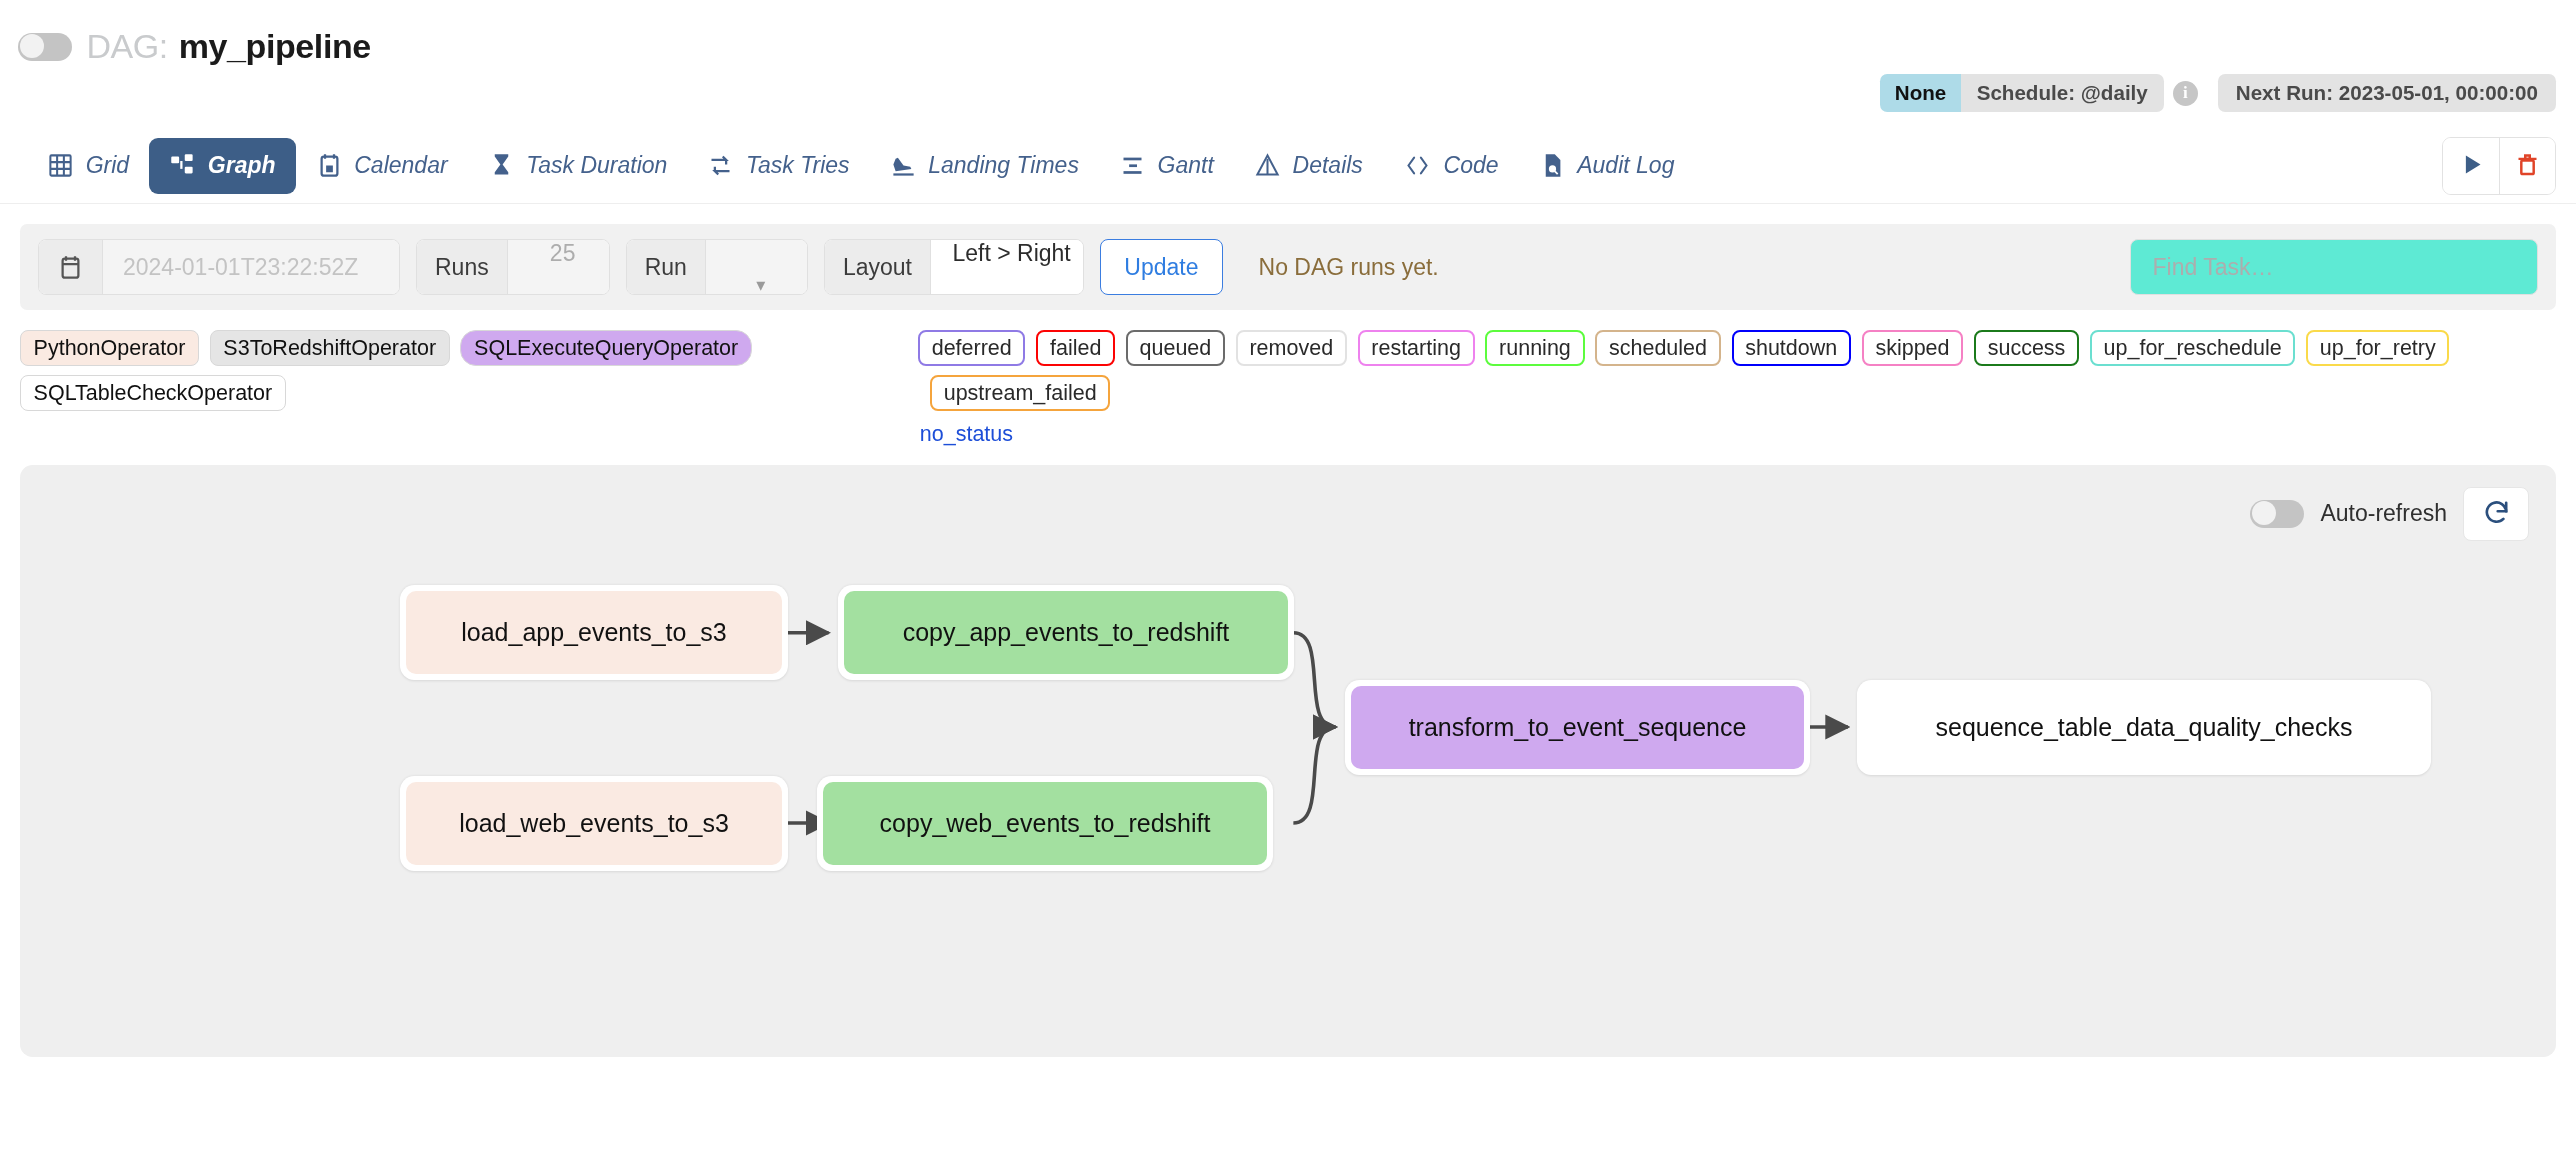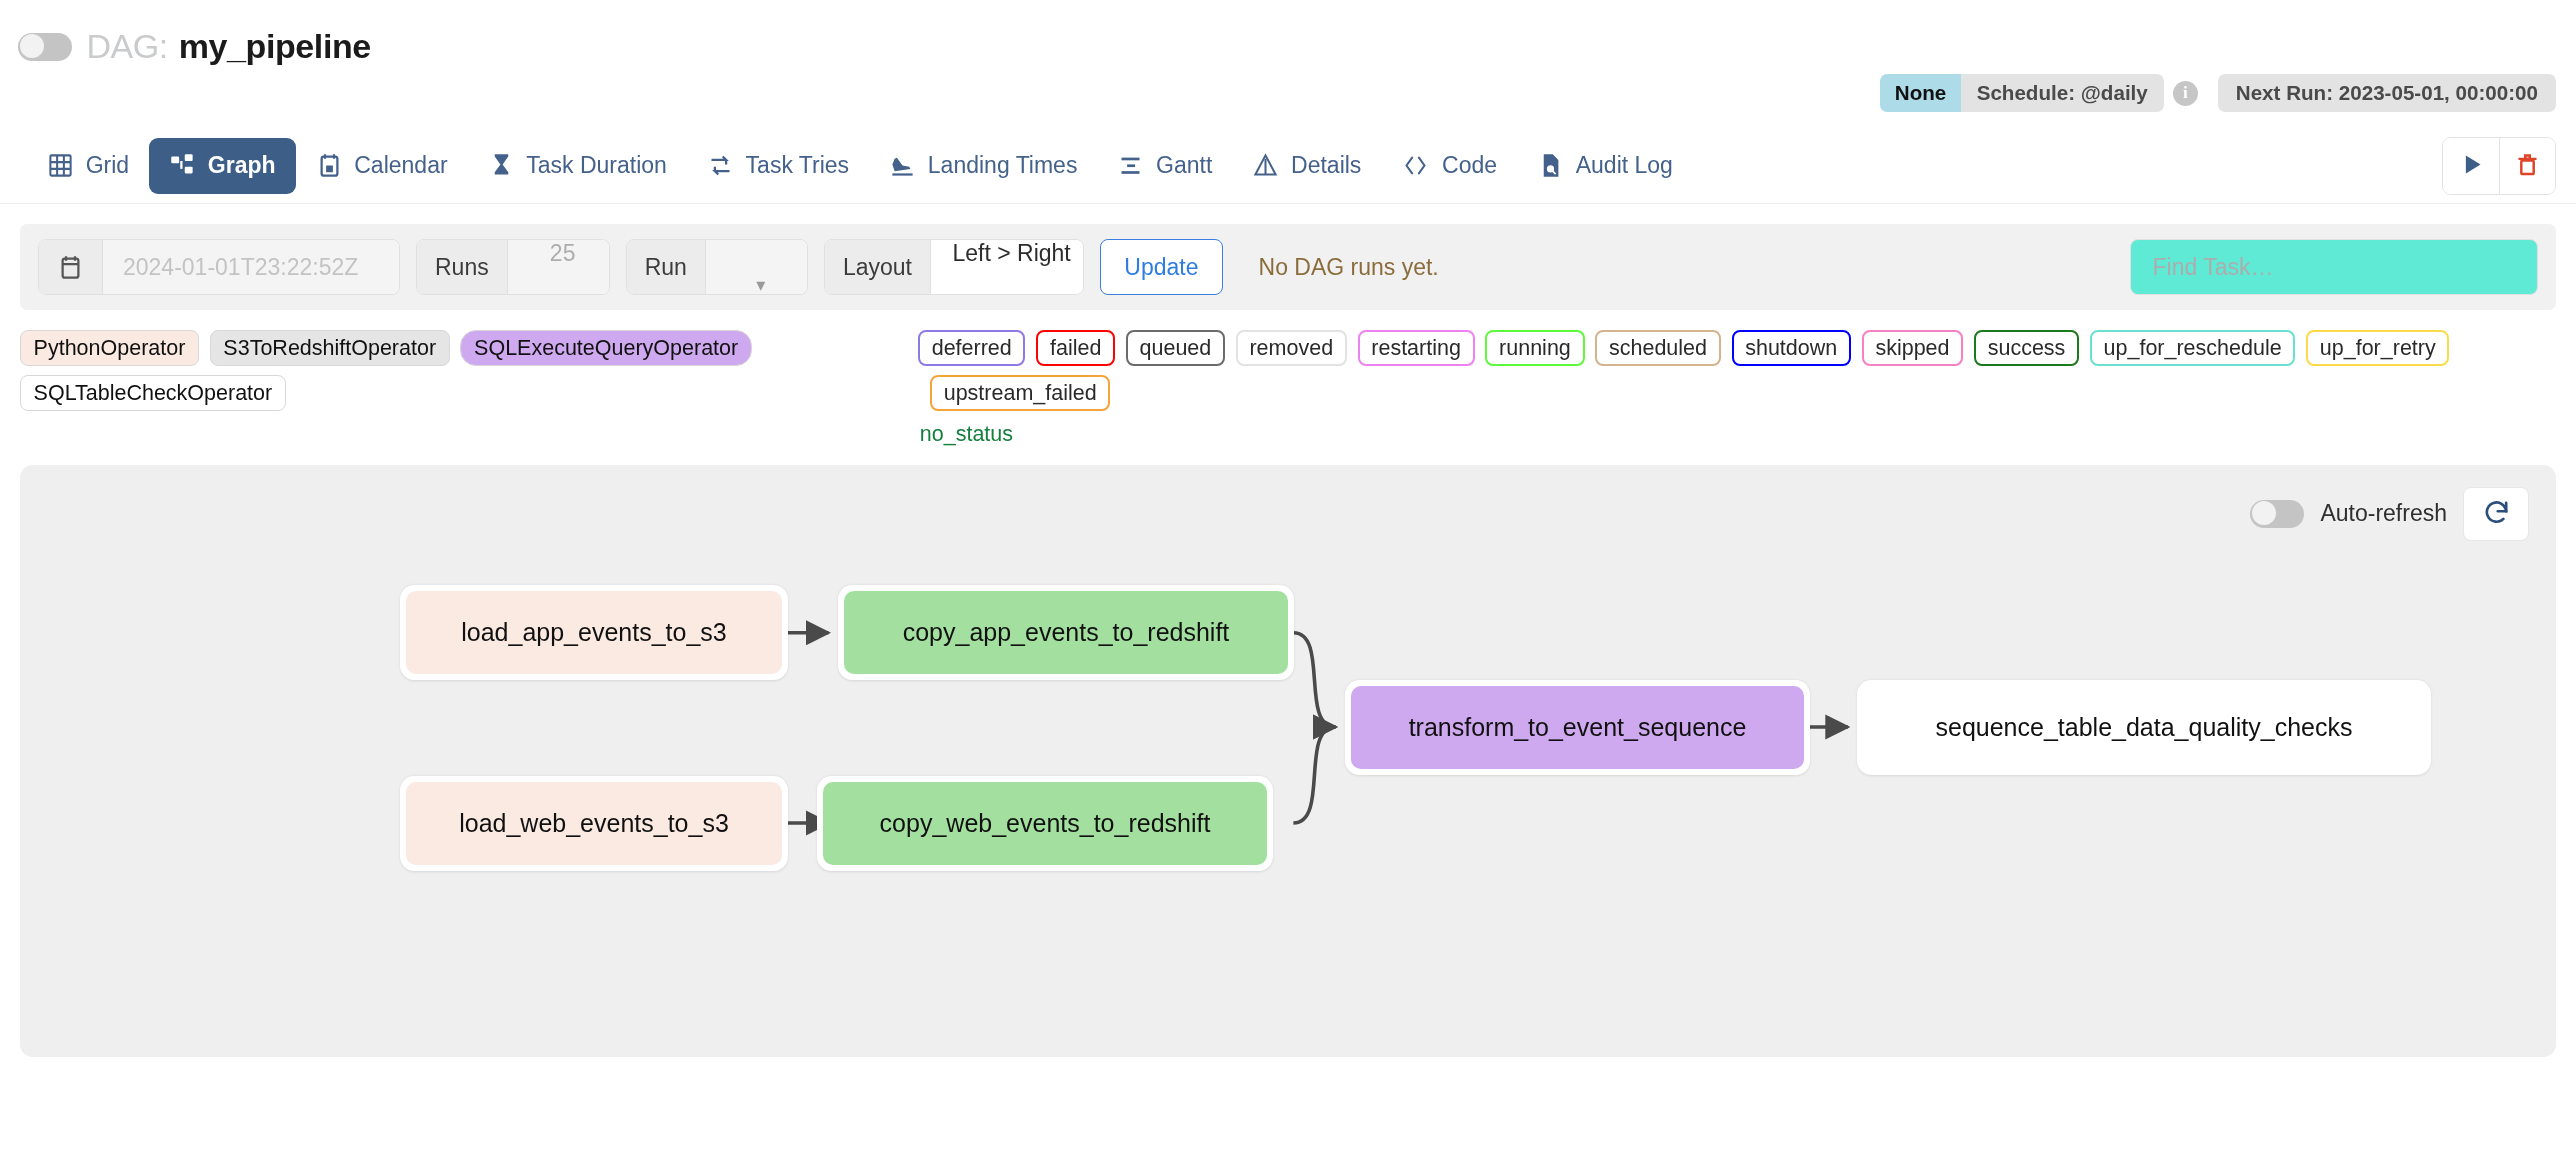--- a/index.html
+++ b/index.html
@@ -73,21 +73,21 @@
   .tabbar {
     display: flex; align-items: center;
     padding: 10.8px 20px 0 27px; height: 86px;
     border-bottom: 1.8px solid #eeeeee;
     position: relative;
   }
   .tab {
     display: flex; align-items: center; gap: 11.7px;
     font-size: 23px; color: #44618c; font-weight: 400;
     padding: 14.4px 20px; border-radius: 9px;
-    cursor: pointer; white-space: nowrap;
+    cursor: pointer; white-space: nowrap; font-style: italic;
   }
   .tab.active { background: #3d5e87; color: #ffffff; font-weight: 600; }
   .tab svg { display: block; flex: none; }
   .tab-spacer { flex: 1; }
   .runbtns {
     display: flex; border: 1.8px solid #e2e2e2; border-radius: 9px;
     overflow: hidden; background: #fff;
   }
   .runbtn {
     width: 56px; height: 56px; display: flex;
@@ -162,21 +162,21 @@
   .status-legend {
     display: flex; flex-wrap: wrap; gap: 9px 10.8px;
     align-items: flex-start;
   }
   .st-chip {
     font-size: 21.5px; color: #2a2a2a; padding: 3.6px 11.7px;
     border-radius: 8px; border: 2.7px solid #999;
     background: #fff; white-space: nowrap; cursor: pointer;
   }
   .no-status {
-    font-size: 21.5px; color: #15803d; margin-top: 10.8px; margin-left: 1.8px;
+    font-size: 21.5px; color: #1d4ed8; margin-top: 10.8px; margin-left: 1.8px;
   }
 
   
   .graph-panel {
     position: relative; margin: 18px 20px 0 20px;
     background: #efefef; border-radius: 12.6px;
     height: 592px; overflow: hidden;
   }
   .graph-toolbar {
     position: absolute; top: 21.5px; right: 27px;

